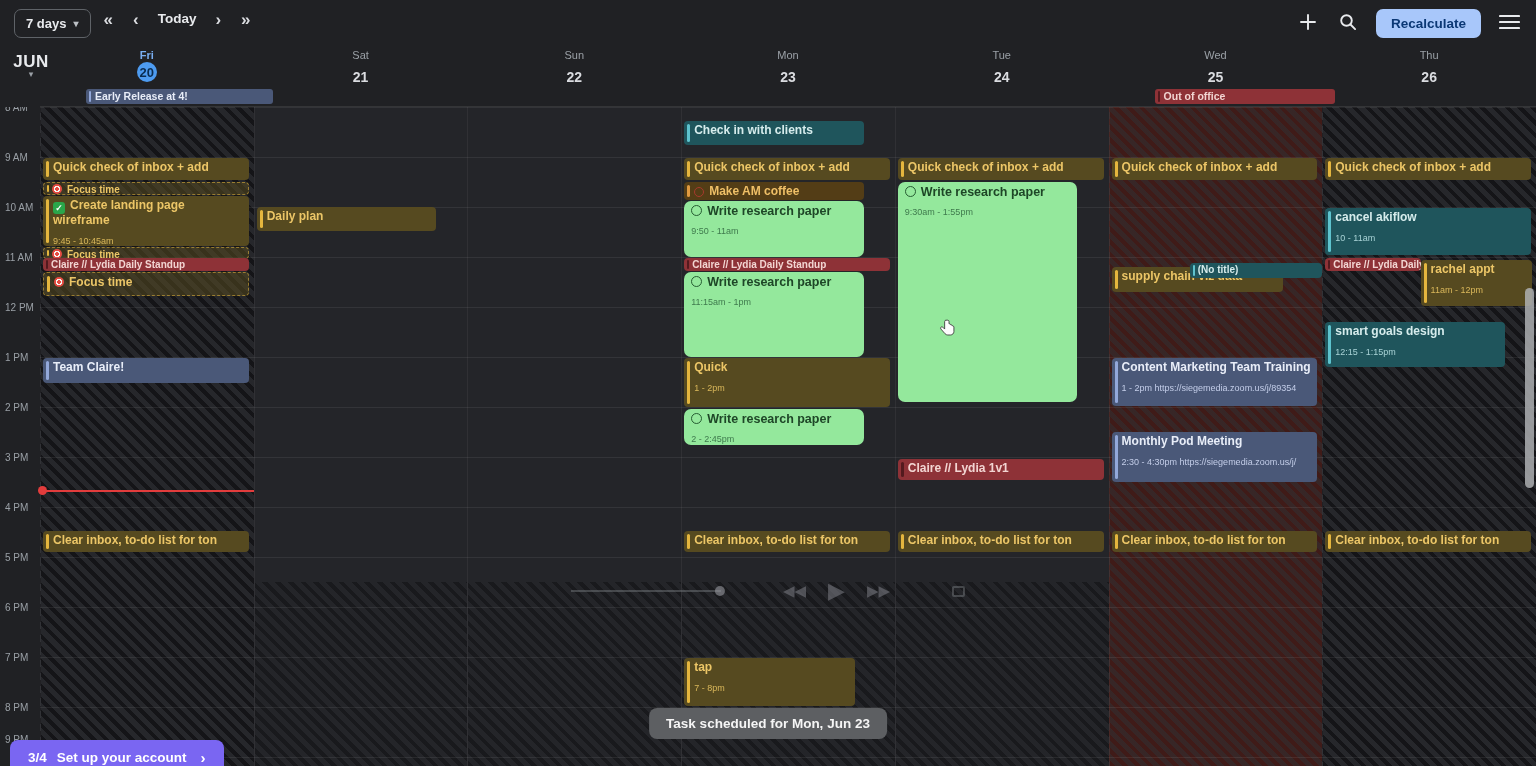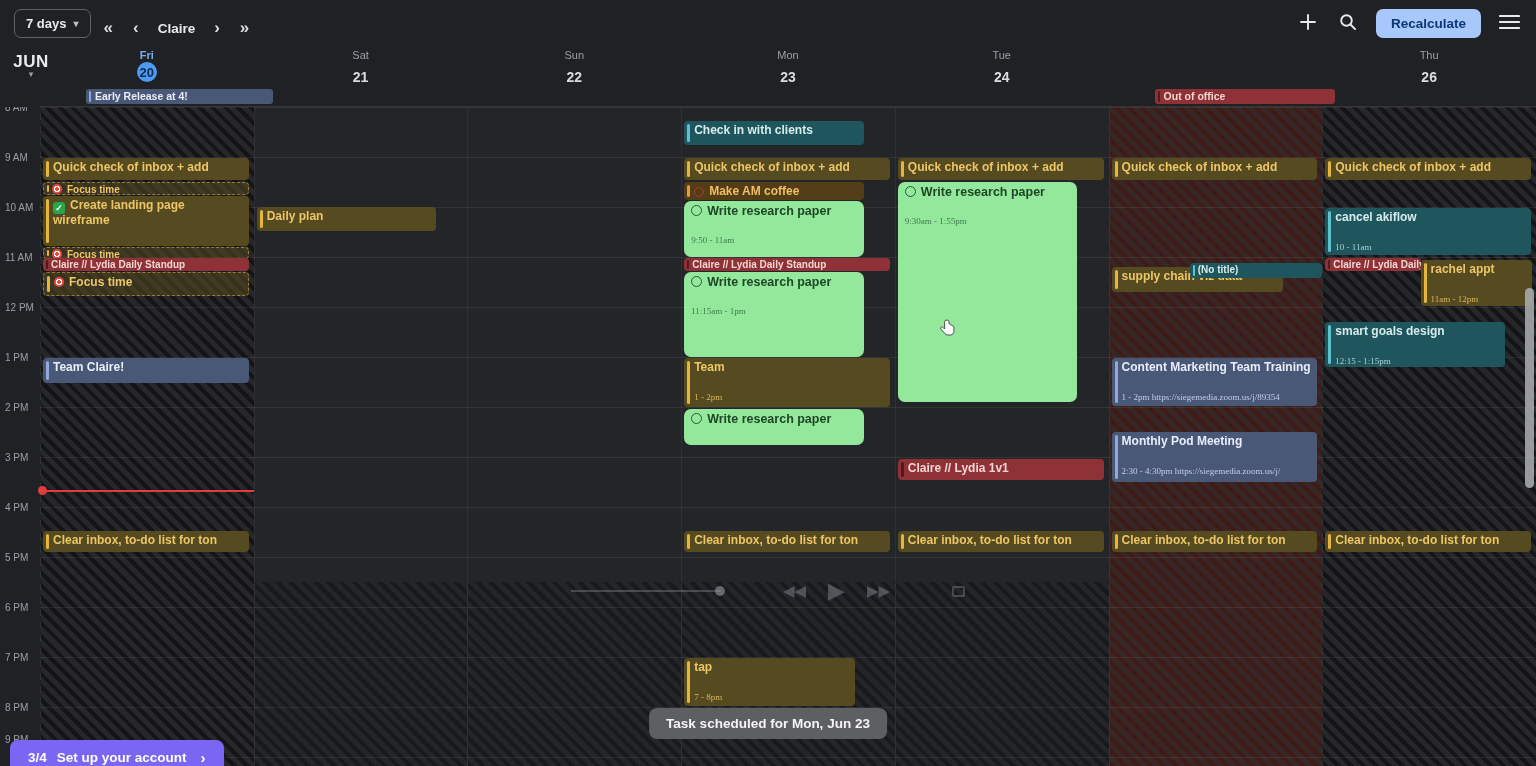--- a/index.html
+++ b/index.html
@@ -2,21 +2,21 @@
 <html><head>
 <meta charset="utf-8">
 <style>
   html,body{margin:0;padding:0;width:1536px;height:766px;overflow:hidden;
     background:#202124;color:#e8eaed;font-family:"Liberation Sans",sans-serif;position:relative;}
   *{box-sizing:border-box;}
 
   
   .toolbar{position:absolute;top:0;left:0;right:0;height:46px;display:flex;
     align-items:center;justify-content:space-between;padding:0 14px;z-index:6;}
-  .tb-left{display:flex;align-items:flex-end;gap:6px;}
+  .tb-left{display:flex;align-items:flex-start;gap:6px;}
   .range-btn{display:flex;align-items:center;gap:7px;border:1px solid #5f6368;border-radius:7px;
     background:transparent;color:#e8eaed;font-size:13px;font-weight:700;padding:6px 11px;cursor:pointer;}
   .range-btn .chev{font-size:10px;color:#bdc1c6;}
   .navbtn{background:none;border:none;color:#dadce0;font-size:17px;font-weight:700;padding:2px 7px;cursor:pointer;line-height:1;}
   .todaybtn{background:none;border:none;color:#e8eaed;font-size:13.5px;font-weight:700;padding:2px 6px;cursor:pointer;}
   .tb-right{display:flex;align-items:center;gap:16px;}
   .iconbtn{background:none;border:none;padding:2px;cursor:pointer;display:flex;align-items:center;}
   .recalc{background:#a8c7fa;color:#0b3875;border:none;border-radius:7px;font-size:13.5px;
     font-weight:700;padding:7px 15px;cursor:pointer;}
 
@@ -50,21 +50,21 @@
     background:repeating-linear-gradient(45deg,rgba(8,8,10,.4) 0 4px,transparent 4px 9px);}
   .hline{position:absolute;left:40px;right:0;height:1px;background:rgba(255,255,255,.07);z-index:1;}
   .tlabel{position:absolute;left:5px;width:34px;font-size:10px;color:#9aa0a6;transform:translateY(-50%);z-index:2;}
 
   
   .ev{position:absolute;border-radius:4px;padding:3px 4px 2px 10px;overflow:hidden;z-index:2;
     line-height:1.14;cursor:pointer;}
   .ev::before{content:"";position:absolute;left:3px;top:3px;bottom:3px;width:3px;border-radius:2px;}
   .ev .t{font-size:12px;font-weight:700;white-space:nowrap;display:block;}
   .ev.wrap .t{white-space:normal;}
-  .ev .tm{font-size:9px;margin-top:17px;white-space:nowrap;font-family:Liberation Serif, serif;}
+  .ev .tm{font-size:9px;margin-top:8px;white-space:nowrap;}
   .ev-sm{padding:1px 3px 0 8px;}
   .ev-sm .t{font-size:10px;}
   .ev-sm::before{top:2px;bottom:2px;width:2px;}
   .t-olive{background:#564a20;color:#ecc667;}.t-olive::before{background:#e5b63e;}
   .t-olive .tm{color:#d9b75a;}
   .t-coffee{background:#533d16;color:#efbf67;}.t-coffee::before{background:#e09a40;}
   .t-focus{background:rgba(86,74,32,.55);border:1px dashed rgba(229,182,62,.55);color:#ecc667;}
   .t-focus::before{background:#e5b63e;}
   .t-red{background:#8e3237;color:#f2d5d2;}.t-red::before{background:#531a1e;}
   .t-slate{background:#4a5878;color:#e8edf8;}.t-slate::before{background:#93a8da;}
@@ -108,21 +108,21 @@
 <body>
 
 <header class="toolbar">
   <div class="tb-left">
     <button class="range-btn">
       <span>7 days</span>
       <span class="chev">▾</span>
     </button>
     <button class="navbtn">«</button>
     <button class="navbtn">‹</button>
-    <button class="todaybtn">Claire</button>
+    <button class="todaybtn">Today</button>
     <button class="navbtn">›</button>
     <button class="navbtn">»</button>
   </div>
   <div class="tb-right">
     <button class="iconbtn">
       <span>
         <svg width="20" height="20" viewBox="0 0 20 20">
             <path d="M10 3v14M3 10h14" stroke="#e8eaed" stroke-width="1.9" stroke-linecap="round"></path>
           </svg>
       </span>
@@ -164,20 +164,24 @@
       <div class="day-name">Sun</div>
       <div class="day-num">22</div>
     </div>
     <div class="day-cell" style="left: 681.143px; width: 213.714px;">
       <div class="day-name">Mon</div>
       <div class="day-num">23</div>
     </div>
     <div class="day-cell" style="left: 894.857px; width: 213.714px;">
       <div class="day-name">Tue</div>
       <div class="day-num">24</div>
+    </div>
+    <div class="day-cell" style="left: 1108.57px; width: 213.714px;">
+      <div class="day-name">Wed</div>
+      <div class="day-num">25</div>
     </div>
     <div class="day-cell" style="left: 1322.29px; width: 213.714px;">
       <div class="day-name">Thu</div>
       <div class="day-num">26</div>
     </div>
   </div>
 <div id="allday">
     <div class="ad t-slate" style="left: 46px; width: 186.754px;">Early Release at 4!</div>
     <div class="ad t-red" style="left: 1114.57px; width: 180.343px;">Out of office</div>
   </div>
@@ -267,21 +271,21 @@
       <div class="tm">9:50 - 11am</div>
     </div>
     <div class="ev t-red ev-sm" style="left: 684.143px; width: 205.714px; top: 151px; height: 13px;">
       <div class="t">Claire // Lydia Daily Standup</div>
     </div>
     <div class="ev t-green" style="left: 684.143px; width: 179.52px; top: 165px; height: 85px;">
       <div class="t"><span class="ic ic-circle-green"></span>Write research paper</div>
       <div class="tm">11:15am - 1pm</div>
     </div>
     <div class="ev t-olive" style="left: 684.143px; width: 205.714px; top: 251px; height: 49px;">
-      <div class="t">Team</div>
+      <div class="t">Quick</div>
       <div class="tm">1 - 2pm</div>
     </div>
     <div class="ev t-green" style="left: 684.143px; width: 179.52px; top: 302px; height: 36px;">
       <div class="t"><span class="ic ic-circle-green"></span>Write research paper</div>
       <div class="tm">2 - 2:45pm</div>
     </div>
     <div class="ev t-olive" style="left: 684.143px; width: 205.714px; top: 424px; height: 21px;">
       <div class="t">Clear inbox, to-do list for ton</div>
     </div>
     <div class="ev t-olive" style="left: 684.143px; width: 170.971px; top: 551px; height: 48px;">

